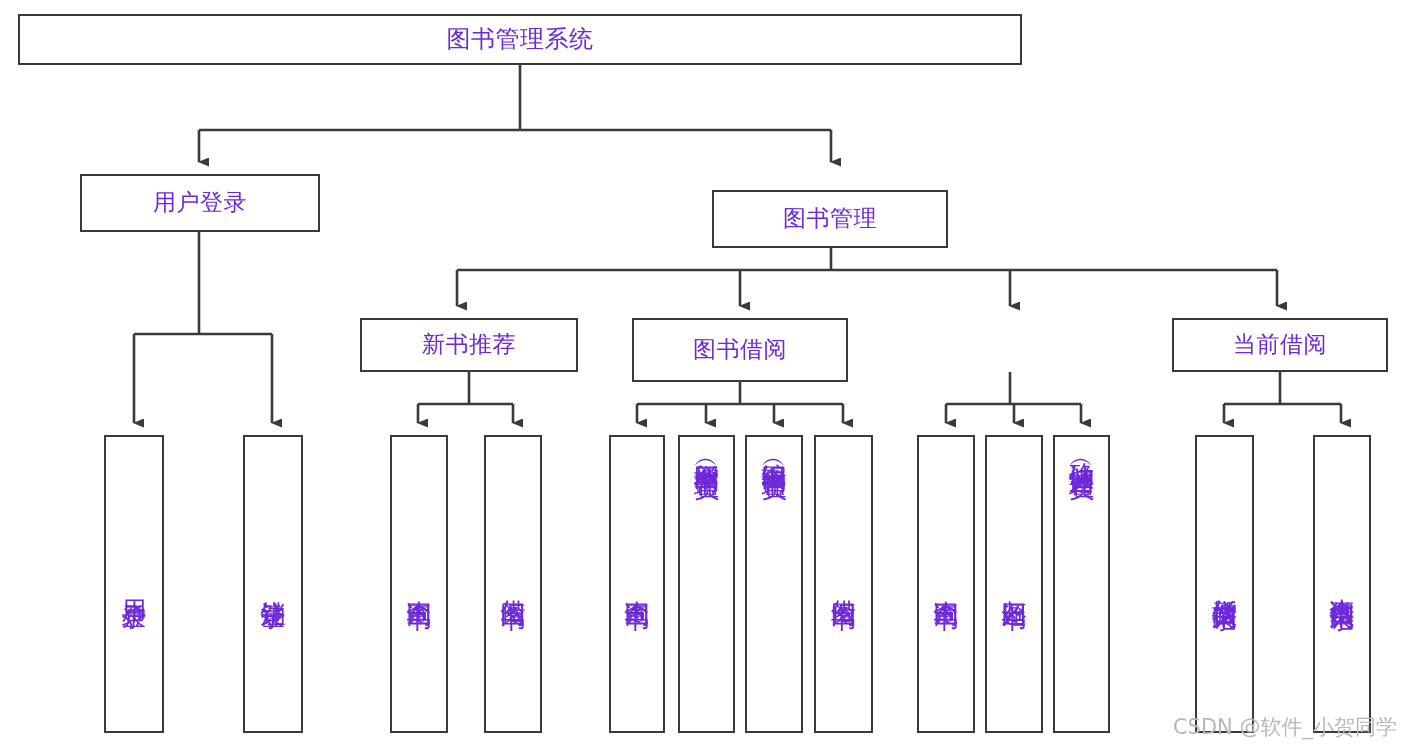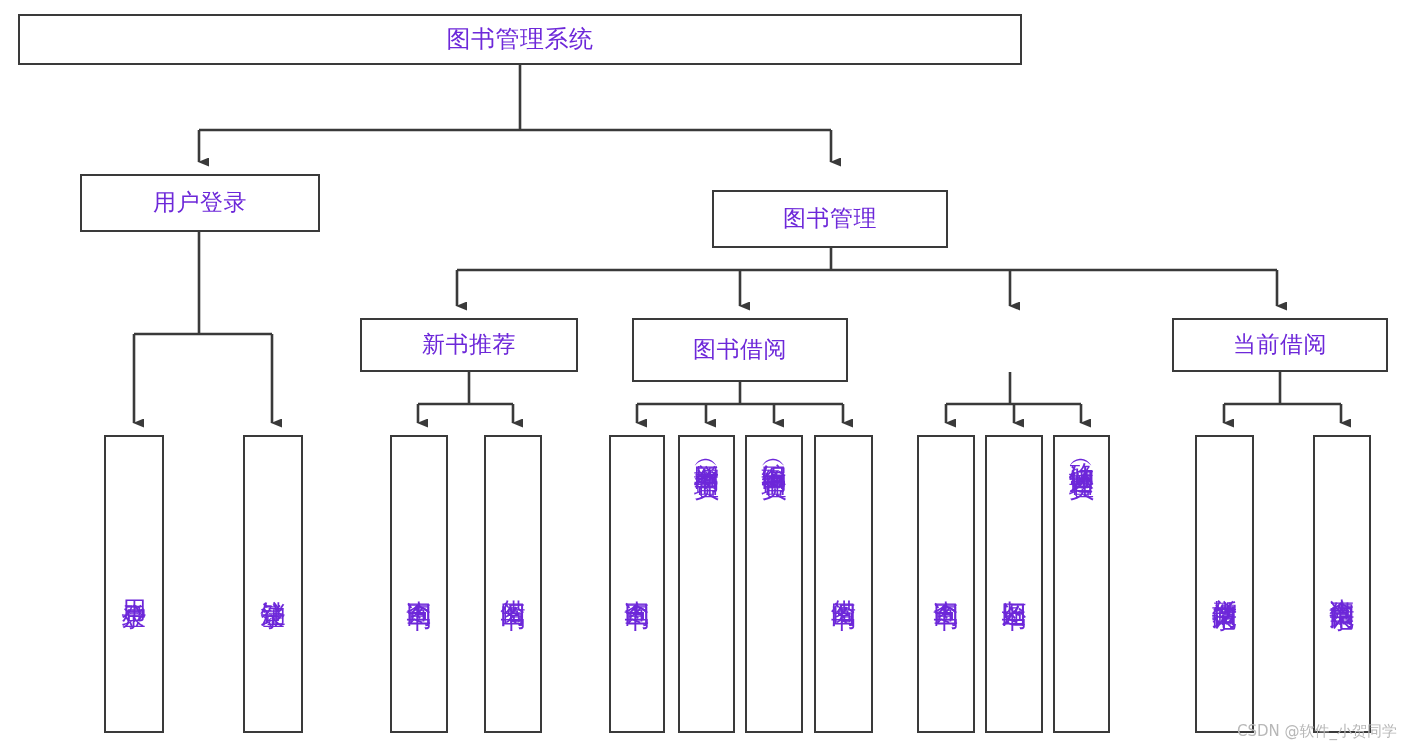--- a/index.html
+++ b/index.html
@@ -64,21 +64,21 @@
     text-orientation: upright;
     font-size: 25px;
     line-height: 1.0;
     letter-spacing: 2px;
     white-space: nowrap;
   }
   #watermark {
     position: absolute;
     right: 8px;
     bottom: 6px;
-    font-size: 15px;
+    font-size: 21px;
     color: #b8b8b8;
     white-space: nowrap;
     user-select: none;
   }
 </style>
 </head>
 <body>
 
 <div id="diagram-root">
 

